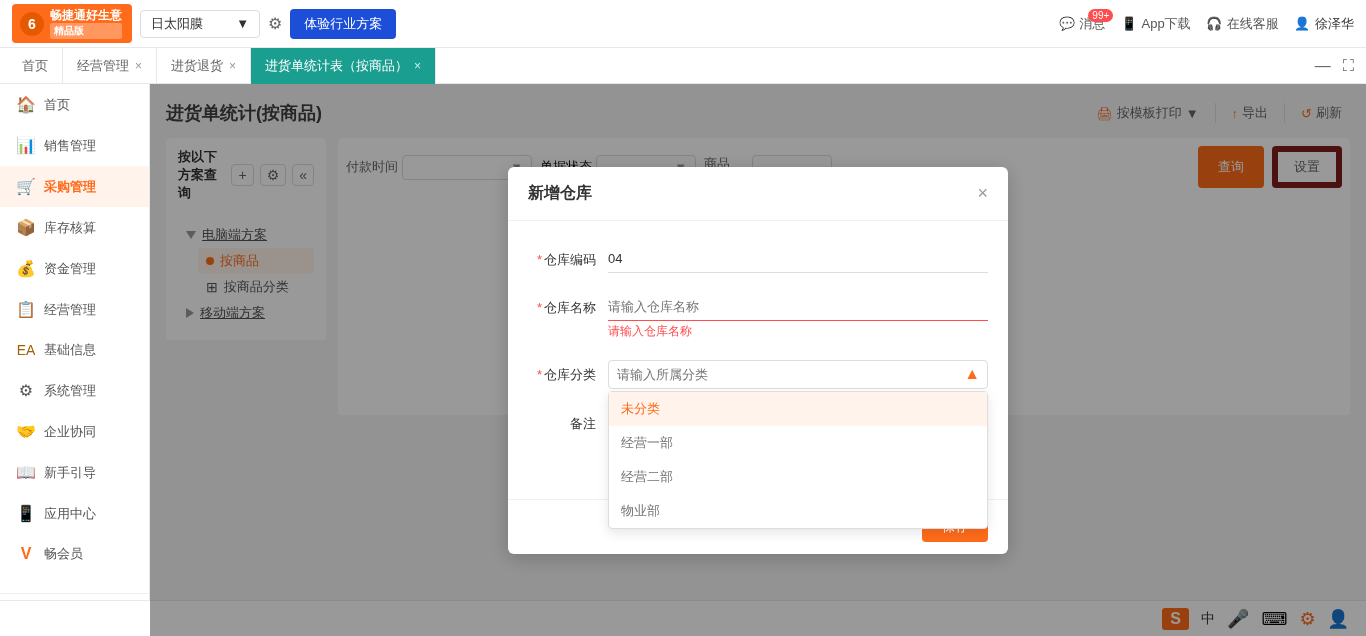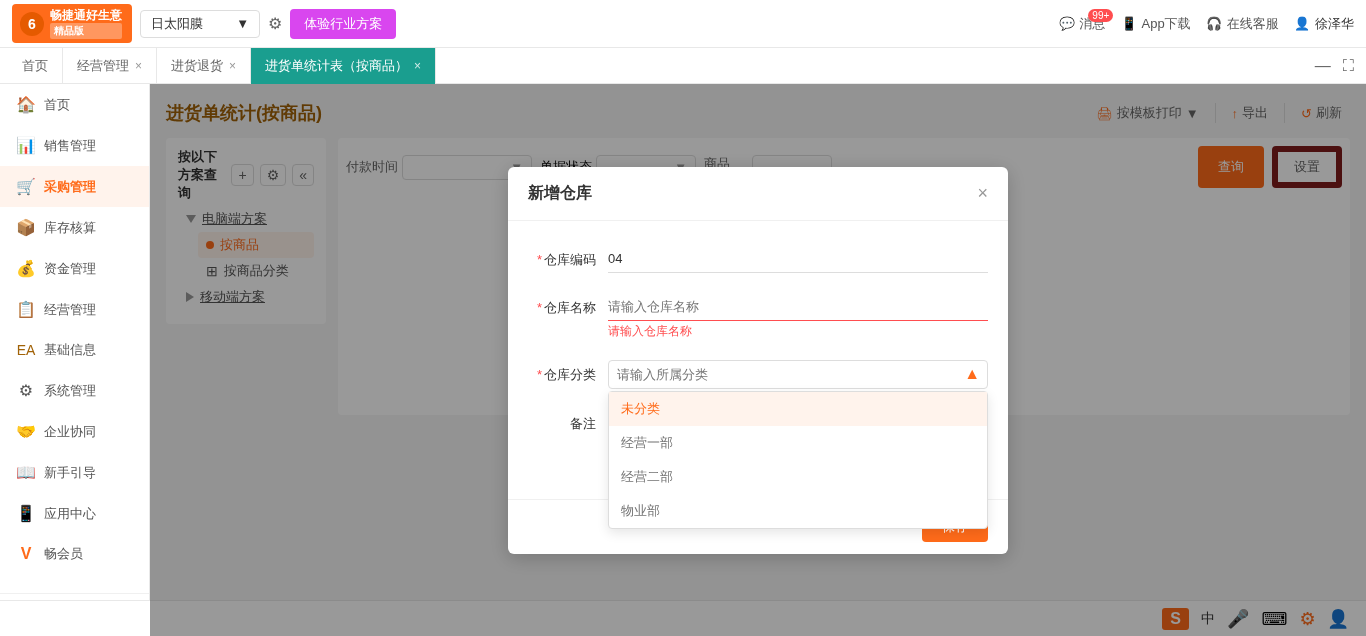--- a/index.html
+++ b/index.html
@@ -20,21 +20,21 @@
     .logo-text { font-size: 12px; line-height: 1.3; }
     .logo-badge { font-size: 10px; background: rgba(255,255,255,0.3); padding: 1px 4px; border-radius: 2px; }
     .store-selector {
       display: flex; align-items: center; gap: 4px; border: 1px solid #ddd;
       border-radius: 4px; padding: 4px 10px; cursor: pointer; color: #333;
       min-width: 120px; justify-content: space-between;
     }
     .header-spacer { flex: 1; }
     .header-actions { display: flex; align-items: center; gap: 16px; }
     .trial-btn {
-      background: #d946ef; color: white; border: none; border-radius: 4px;
+      background: #1d4ed8; color: white; border: none; border-radius: 4px;
       padding: 6px 14px; cursor: pointer; font-size: 13px;
     }
     .header-icon-item { display: flex; align-items: center; gap: 4px; color: #555; cursor: pointer; font-size: 13px; position: relative; }
     .badge { background: #ff4d4f; color: white; font-size: 10px; padding: 1px 4px; border-radius: 8px; position: absolute; top: -6px; right: -8px; }
     .gear-btn { background: none; border: none; cursor: pointer; font-size: 16px; color: #666; }
     .user-name { color: #333; cursor: pointer; }
 
     
     .tab-bar {
       display: flex; align-items: center; background: #fff;
@@ -65,29 +65,29 @@
       display: flex; align-items: center; gap: 8px;
       padding: 11px 16px; cursor: pointer; color: #555; font-size: 13px;
     }
     .sidebar-item.active { background: #fff3ec; color: #ff6b1a; font-weight: bold; }
     .sidebar-icon { font-size: 16px; width: 20px; text-align: center; }
     .sidebar-bottom { margin-top: auto; display: flex; align-items: center; justify-content: space-between; padding: 10px 16px; border-top: 1px solid #f0f0f0; }
 
     
     .content-area { flex: 1; overflow: auto; padding: 16px; position: relative; background: #f5f5f5; }
     .page-header { display: flex; align-items: center; justify-content: space-between; margin-bottom: 12px; }
-    .page-title { font-size: 18px; font-weight: bold; color: #a16207; text-align: center; }
+    .page-title { font-size: 18px; font-weight: bold; color: #404040; text-align: center; }
     .page-actions { display: flex; gap: 8px; align-items: center; }
     .action-btn { display: flex; align-items: center; gap: 4px; background: none; border: none; cursor: pointer; color: #666; font-size: 13px; padding: 4px 8px; }
     .action-btn .btn-icon { color: #ff6b1a; }
     .divider-v { width: 1px; height: 20px; background: #ddd; }
 
     
     .filter-panel { background: #fff; border-radius: 4px; padding: 12px 16px; margin-bottom: 12px; }
-    .filter-header { display: flex; align-items: center; gap: 8px; margin-bottom: 0; }
+    .filter-header { display: flex; align-items: center; gap: 8px; margin-bottom: 16px; }
     .filter-actions-row { display: flex; gap: 6px; align-items: center; }
     .filter-icon-btn { background: none; border: 1px solid #ddd; border-radius: 4px; cursor: pointer; padding: 2px 6px; color: #666; font-size: 14px; }
     .scheme-tree { padding: 4px 0; }
     .scheme-item { display: flex; align-items: center; gap: 6px; padding: 4px 8px; cursor: pointer; color: #555; font-size: 13px; text-decoration: underline; }
     .scheme-sub { padding-left: 20px; }
     .scheme-sub-item { display: flex; align-items: center; gap: 6px; padding: 4px 8px; cursor: pointer; color: #555; font-size: 13px; }
     .scheme-sub-item.active { color: #ff6b1a; background: #fff3ec; border-radius: 4px; }
     .orange-dot { width: 8px; height: 8px; background: #ff6b1a; border-radius: 50%; }
     .triangle-right { width: 0; height: 0; border-top: 5px solid transparent; border-bottom: 5px solid transparent; border-left: 8px solid #999; }
     .triangle-down { width: 0; height: 0; border-left: 5px solid transparent; border-right: 5px solid transparent; border-top: 8px solid #999; }

